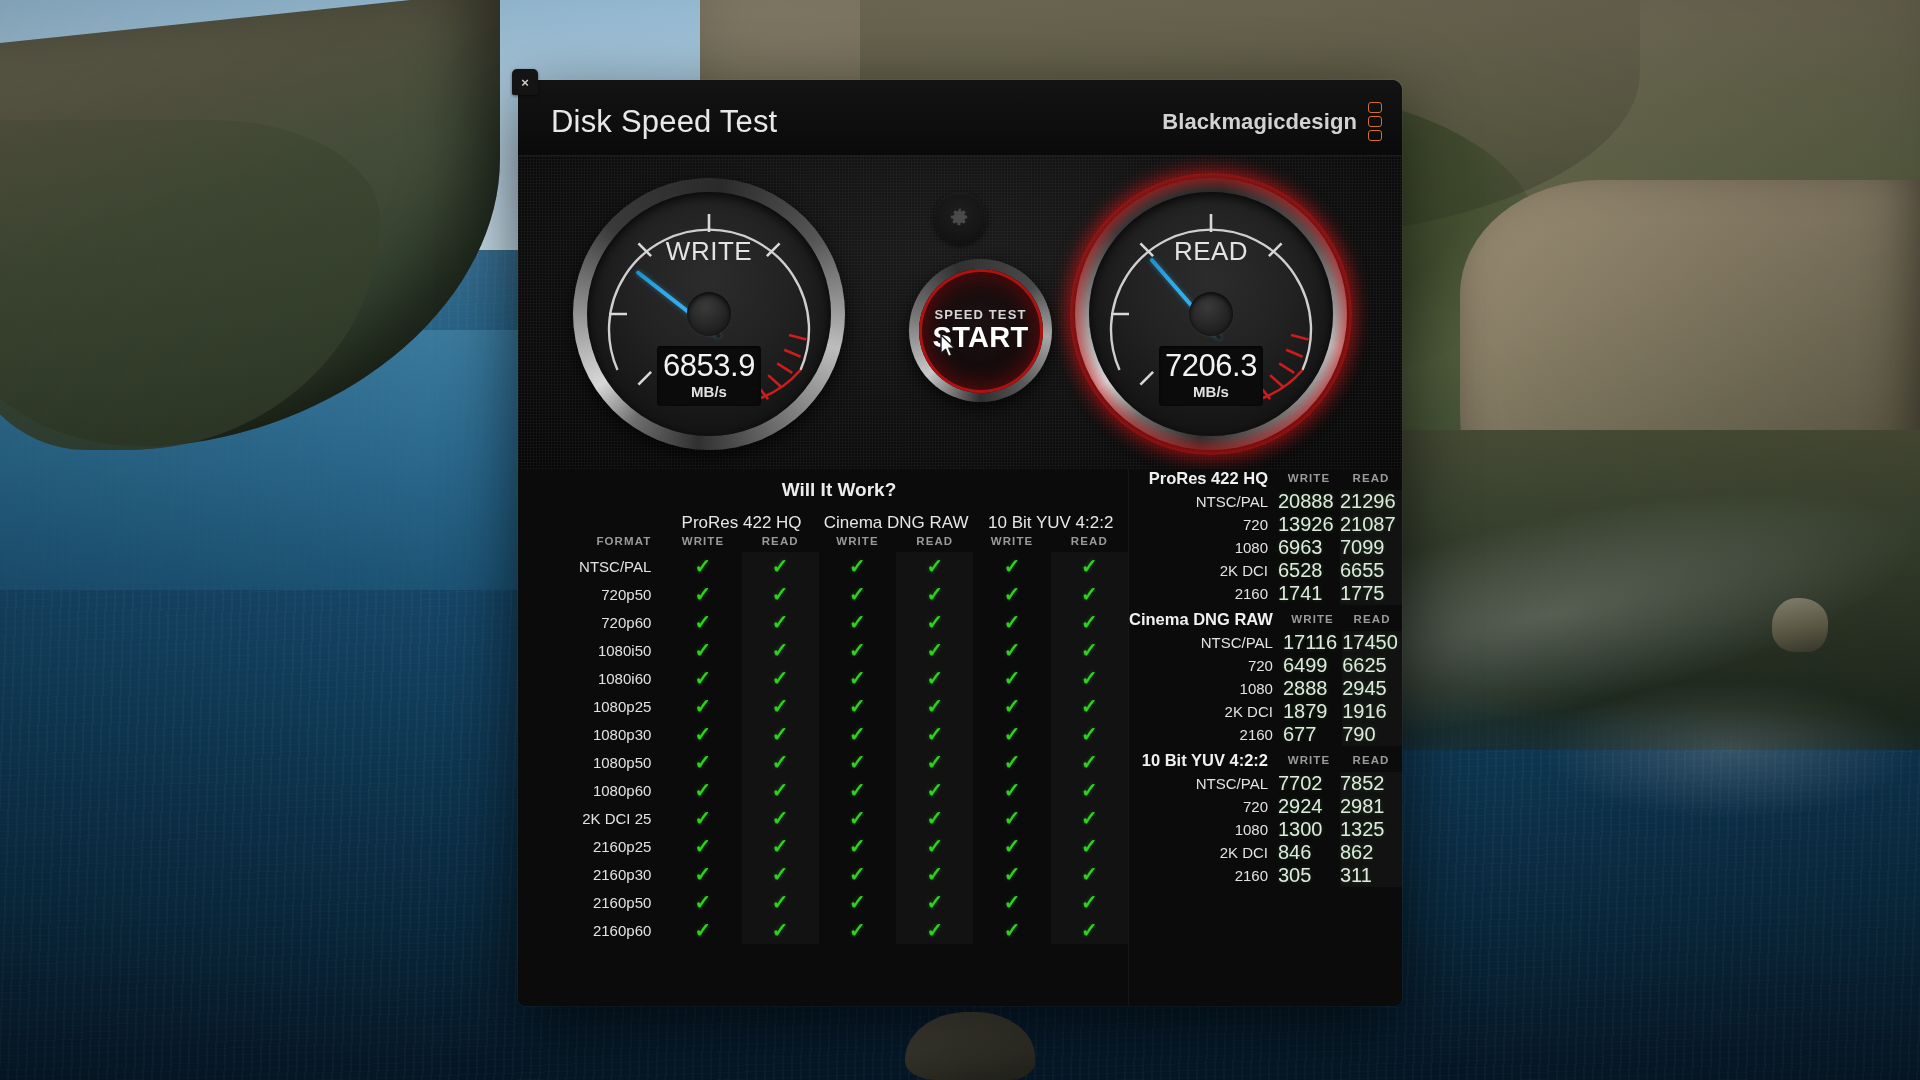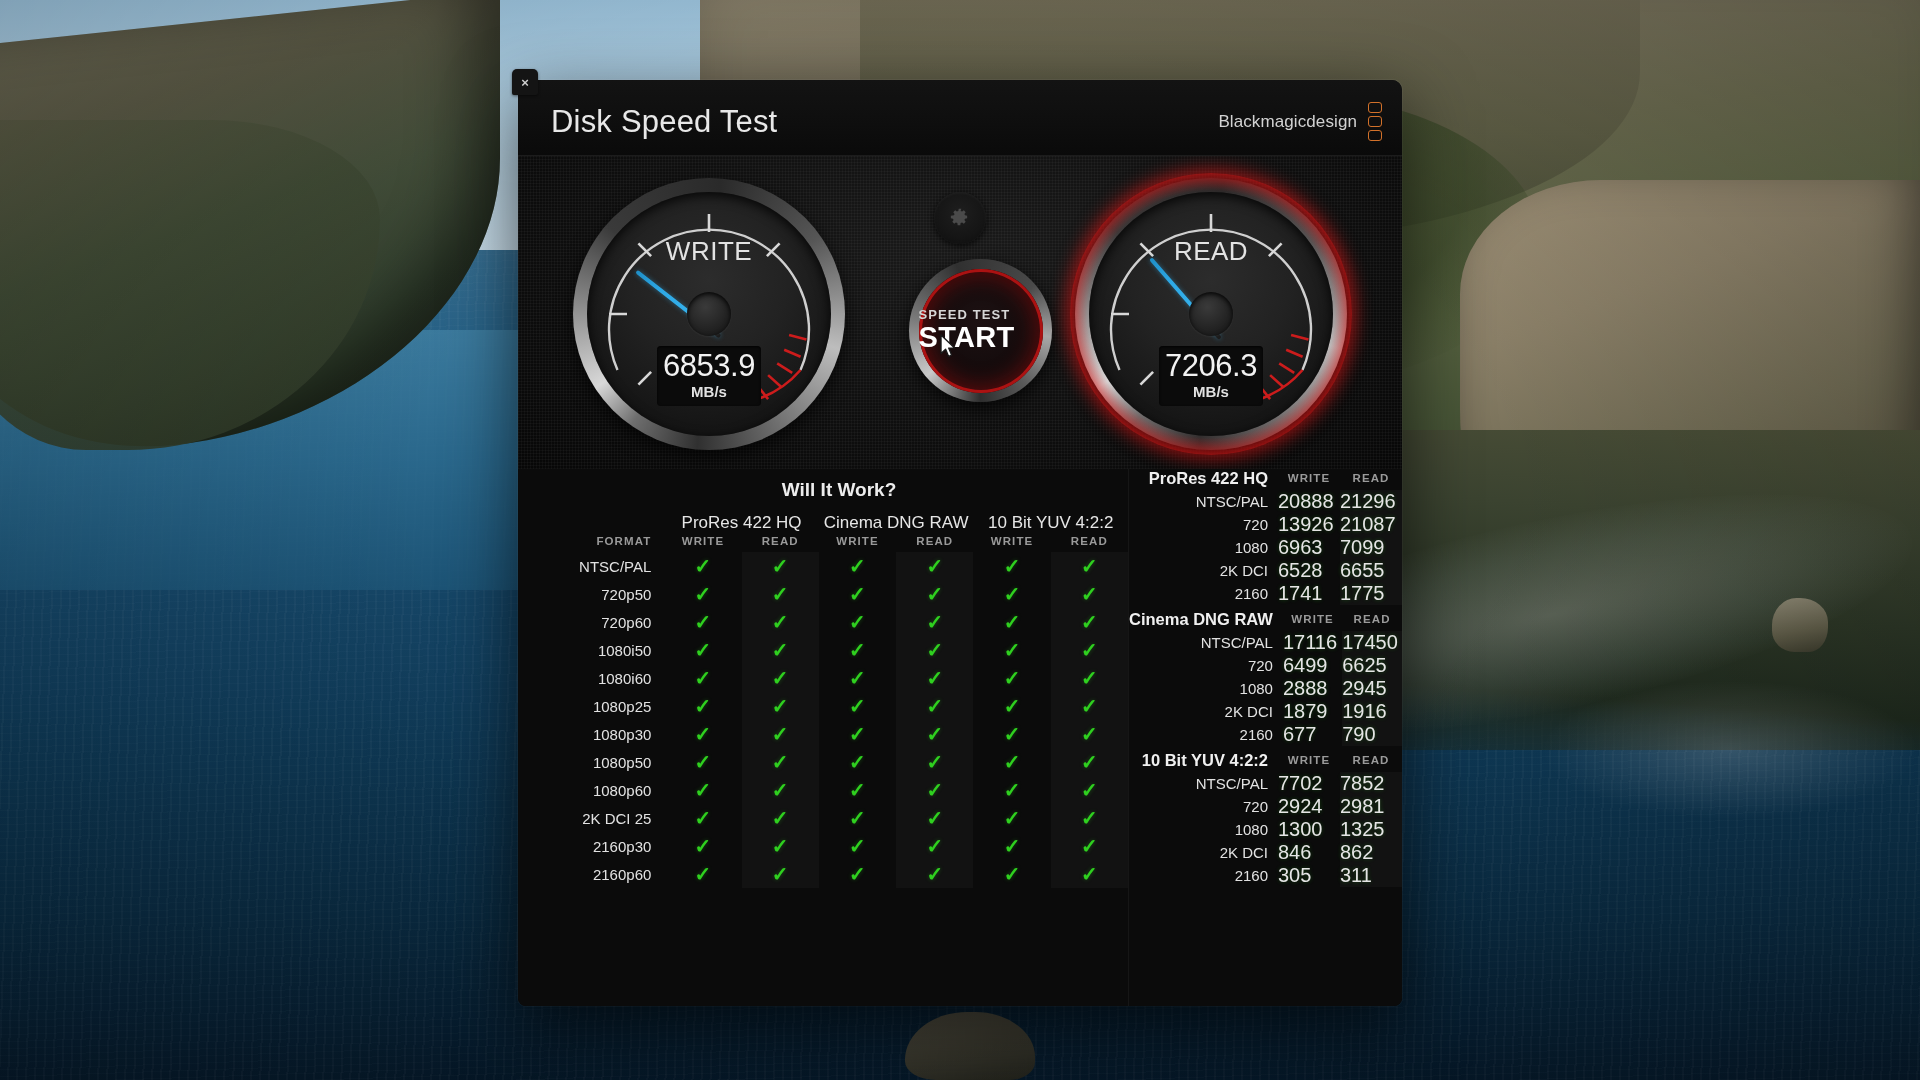--- a/index.html
+++ b/index.html
@@ -126,21 +126,21 @@
   #title-bar {
     height:75px;
     background:linear-gradient(180deg,#131313 0%,#0e0e0e 60%,#0a0a0a 100%);
     border-radius:10px 10px 0 0;
     display:flex; align-items:center; justify-content:space-between;
     padding:8px 20px 0 33px;
     position:relative;
   }
   #app-title { color:#e8e8e8; font-size:31px; font-weight:400; letter-spacing:.2px; }
   #brand { display:flex; align-items:center; gap:11px; }
-  #brand-text { color:#d2d2d2; font-size:17px; font-weight:400; letter-spacing:.1px; }
+  #brand-text { color:#d2d2d2; font-size:22px; font-weight:700; letter-spacing:.1px; }
   #brand-logo { display:flex; flex-direction:column; gap:3px; }
   #brand-logo i {
     display:block; width:14px; height:11px;
     border:1.6px solid #d2712a; border-radius:3px;
   }
 
   
   #gauge-panel {
     height:314px;
     position:relative;
@@ -226,21 +226,21 @@
     box-shadow:0 6px 18px rgba(0,0,0,.75);
     display:flex; align-items:center; justify-content:center;
   }
   #start-face {
     position:relative;
     width:124px; height:124px; border-radius:50%;
     background:radial-gradient(circle at 50% 42%, #1d1112 0%, #150c0d 45%, #0d0708 100%);
     box-shadow:inset 0 0 0 3px rgba(190,20,20,.85),
                inset 0 0 22px 6px rgba(190,20,20,.45),
                inset 0 3px 10px rgba(0,0,0,.9);
-    display:flex; flex-direction:column; justify-content:center;
+    display:flex; flex-direction:column; align-items:center; justify-content:center;
   }
   #start-sub { color:#d6d6d6; font-size:13px; font-weight:bold; letter-spacing:1.1px; line-height:1; }
   #start-main { color:#fff; font-size:29px; font-weight:bold; letter-spacing:.3px; line-height:1.08; margin-top:1px; }
   #cursor { position:absolute; left:422px; top:178px; z-index:40; }
 
   
   #results {
     position:absolute; left:0; top:389px; right:0; bottom:0;
     background:#0b0b0b;
     border-radius:0 0 8px 8px;
@@ -525,21 +525,39 @@
             <tr>
               <td class="wiw-fmt">2K DCI 25</td>
               <td class="wiw-cell"><span class="check">✓</span></td>
               <td class="wiw-cell stripe"><span class="check">✓</span></td>
               <td class="wiw-cell"><span class="check">✓</span></td>
               <td class="wiw-cell stripe"><span class="check">✓</span></td>
               <td class="wiw-cell"><span class="check">✓</span></td>
               <td class="wiw-cell stripe"><span class="check">✓</span></td>
             </tr>
             <tr>
+              <td class="wiw-fmt">2160p25</td>
+              <td class="wiw-cell"><span class="check">✓</span></td>
+              <td class="wiw-cell stripe"><span class="check">✓</span></td>
+              <td class="wiw-cell"><span class="check">✓</span></td>
+              <td class="wiw-cell stripe"><span class="check">✓</span></td>
+              <td class="wiw-cell"><span class="check">✓</span></td>
+              <td class="wiw-cell stripe"><span class="check">✓</span></td>
+            </tr>
+            <tr>
               <td class="wiw-fmt">2160p30</td>
+              <td class="wiw-cell"><span class="check">✓</span></td>
+              <td class="wiw-cell stripe"><span class="check">✓</span></td>
+              <td class="wiw-cell"><span class="check">✓</span></td>
+              <td class="wiw-cell stripe"><span class="check">✓</span></td>
+              <td class="wiw-cell"><span class="check">✓</span></td>
+              <td class="wiw-cell stripe"><span class="check">✓</span></td>
+            </tr>
+            <tr>
+              <td class="wiw-fmt">2160p50</td>
               <td class="wiw-cell"><span class="check">✓</span></td>
               <td class="wiw-cell stripe"><span class="check">✓</span></td>
               <td class="wiw-cell"><span class="check">✓</span></td>
               <td class="wiw-cell stripe"><span class="check">✓</span></td>
               <td class="wiw-cell"><span class="check">✓</span></td>
               <td class="wiw-cell stripe"><span class="check">✓</span></td>
             </tr>
             <tr>
               <td class="wiw-fmt">2160p60</td>
               <td class="wiw-cell"><span class="check">✓</span></td>

